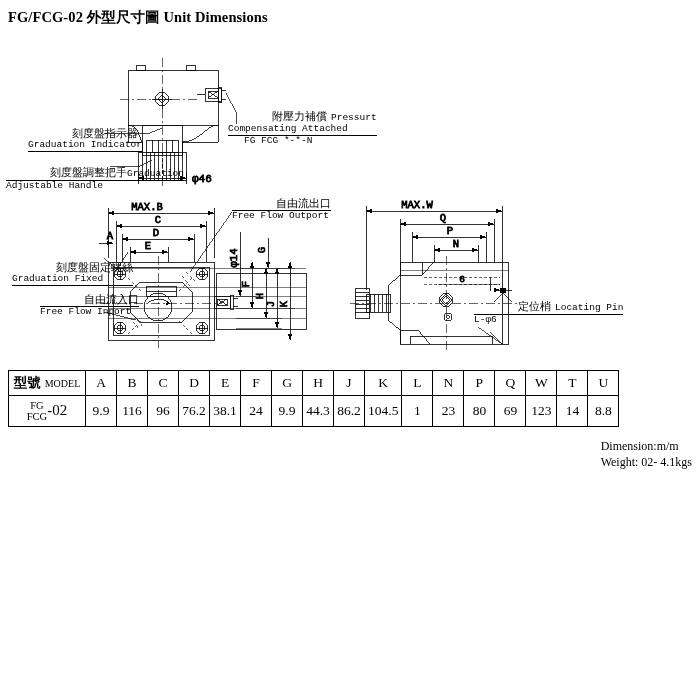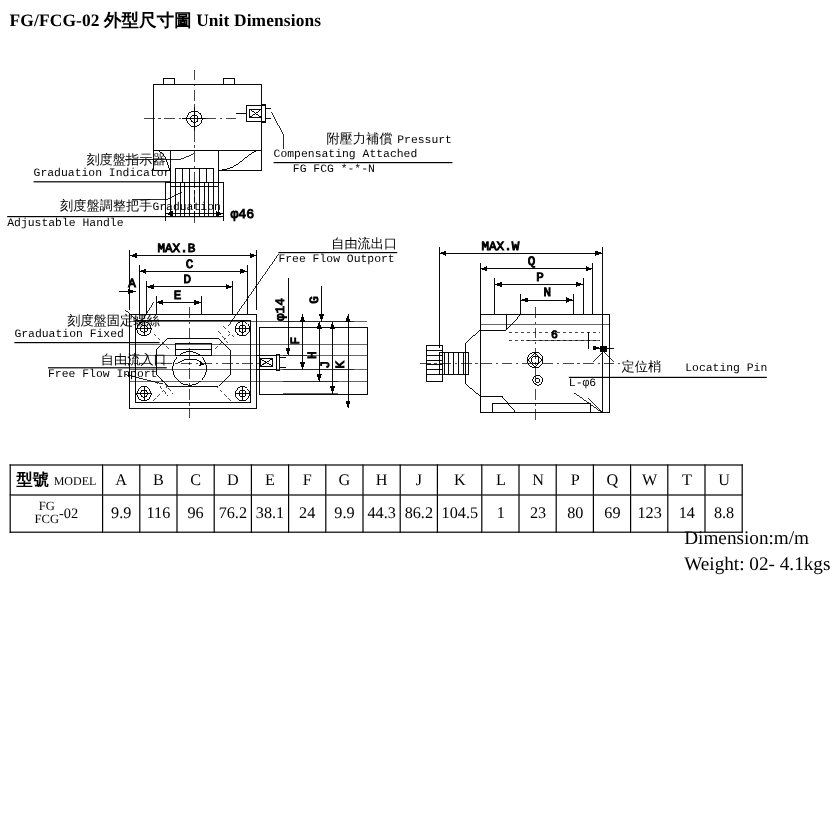--- a/index.html
+++ b/index.html
@@ -14,21 +14,21 @@
     font-family:Liberation Serif, serif;
     font-weight:bold;font-size:14.5px;letter-spacing:0.1px;
     white-space:nowrap;
   }
 
   svg.draw{position:absolute;left:0;top:0;width:700px;height:700px;}
   svg.draw text{font-family:"Liberation Mono", monospace;fill:#000;}
 
   
   #spec-table{
-    position:absolute;left:8px;top:387px;
+    position:absolute;left:8px;top:370px;
     border-collapse:collapse;
     font-family:"Liberation Serif", serif;
     padding-left:48px;
   }
   #spec-table td{
     border:1px solid #000;
     text-align:center;vertical-align:middle;
     font-size:13.5px;
     padding:0;
     height:26px;
@@ -37,27 +37,27 @@
   #spec-table td.modelhead{
     width:72px;font-size:12px;padding:0 2px;white-space:nowrap;
   }
   #spec-table td.modelhead .cn{font-size:13.5px;font-family:"DejaVu Sans", sans-serif;font-weight:bold;}
   #spec-table td.modelhead .en{font-size:10px;font-family:"Liberation Serif", serif;}
   #spec-table td.modelcell{
     width:72px;font-size:10.5px;line-height:1.05;padding:2px 0;
   }
   #spec-table td.modelcell .m1,#spec-table td.modelcell .m2{display:inline-block;}
   #spec-table td.modelcell .stack{display:inline-block;text-align:center;vertical-align:middle;}
-  #spec-table td.modelcell .suffix{display:inline-block;vertical-align:middle;font-size:12px;}
+  #spec-table td.modelcell .suffix{display:inline-block;vertical-align:middle;font-size:15px;}
   #spec-table td.v{min-width:24px;padding:0 3px;}
 
   
   #footnote{
     position:absolute;right:8px;top:438px;
-    font-family:"Liberation Serif", serif;font-size:16px;
+    font-family:"Liberation Serif", serif;font-size:12px;
     line-height:1.35;text-align:left;white-space:nowrap;
   }
 
   
   .anno{position:absolute;white-space:nowrap;line-height:1.12;}
   .anno .cn{font-family:"DejaVu Sans", sans-serif;font-size:11px;padding-left:44px;}
   .anno .en{font-family:"Liberation Mono", monospace;font-size:9.5px;}
   .anno .ul{border-bottom:1px solid #000;display:inline-block;}
   .anno .row{display:block;}
 </style>
@@ -423,21 +423,21 @@
     <span class="row cn ul">自由流入口</span>
     <span class="row en">Free Flow Inport</span>
   </div>
 
   <div class="anno" style="left:232px;top:198px;">
     <span class="row cn ul">自由流出口</span>
     <span class="row en">Free Flow Outport</span>
   </div>
 
   <div class="anno" style="left:474px;top:296px;">
-    <span class="row ul"><span class="cn">定位梢</span><span class="en" style="margin-left:20px;">Locating Pin</span></span>
+    <span class="row ul"><span class="cn">定位梢</span><span class="en" style="margin-left:4px;">Locating Pin</span></span>
     <span class="row en">L-φ6</span>
   </div>
 
 
   <table id="spec-table">
     <tbody id="spec-table-body">
         <tr class="head">
           <td class="modelhead"><span class="cn">型號</span><span class="en" style="margin-left: 4px;">MODEL</span></td>
           <td class="v">A</td>
           <td class="v">B</td>

